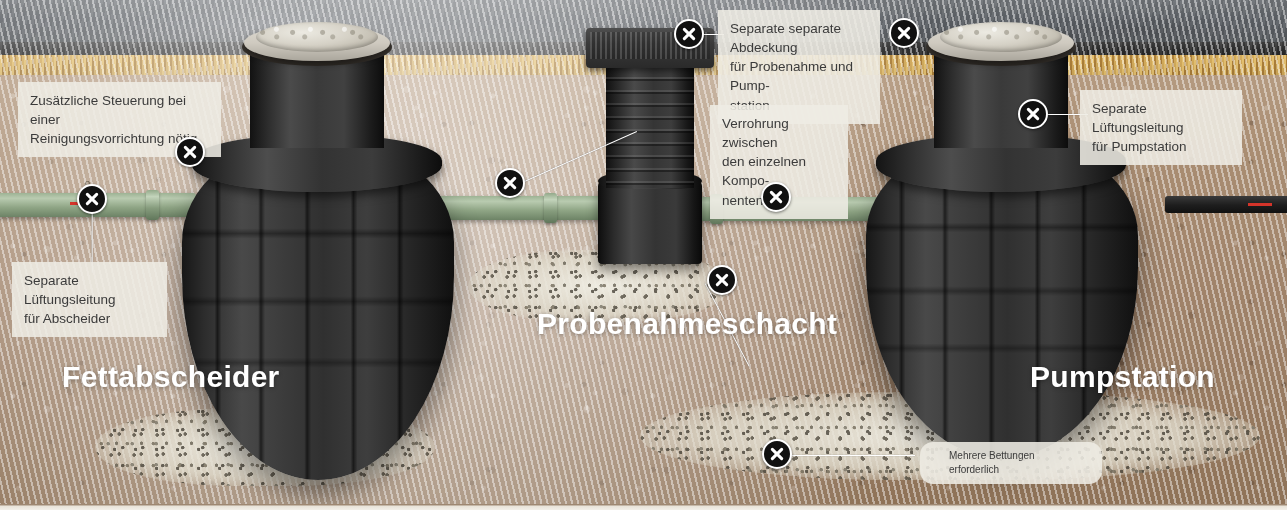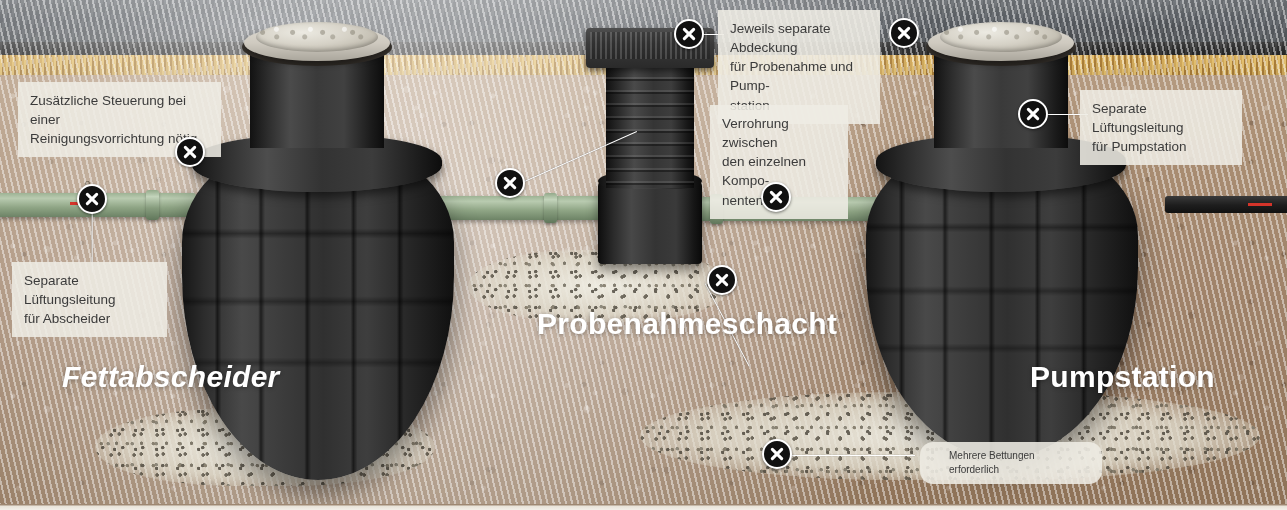--- a/index.html
+++ b/index.html
@@ -324,21 +324,21 @@
   <div class="leader" style="left:92px;  top:210px; width:62px;  transform:rotate(90deg);"></div>
   <div class="leader" style="left:520px; top:183px; width:128px; transform:rotate(-24deg);"></div>
   <div class="leader" style="left:705px; top:283px; width:94px;  transform:rotate(62deg);"></div>
   <div class="leader" style="left:1046px;top:114px; width:42px;"></div>
   <div class="leader" style="left:702px; top:34px;  width:22px;"></div>
   <div class="leader" style="left:789px; top:455px; width:126px;"></div>
 
   <div class="callout" style="left:18px; top:82px; width:203px;">Zusätzliche Steuerung bei einer
 Reinigungsvorrichtung nötig</div>
 
-  <div class="callout" style="left:718px; top:10px; width:162px;">Jeweils separate Abdeckung
+  <div class="callout" style="left:718px; top:10px; width:162px;">Separate separate Abdeckung
 für Probenahme und Pump-
 station</div>
 
   <div class="callout" style="left:710px; top:105px; width:138px;">Verrohrung zwischen
 den einzelnen Kompo-
 nenten</div>
 
   <div class="callout" style="left:1080px; top:90px; width:162px;">Separate Lüftungsleitung
 für Pumpstation</div>
 
@@ -386,17 +386,17 @@
     <svg viewBox="0 0 24 24">
       <path d="M5 5 L19 19 M19 5 L5 19" stroke="#fff" stroke-width="4.6" stroke-linecap="round"></path>
     </svg>
   </div>
   <div class="xmark" style="left:762px; top:439px;">
     <svg viewBox="0 0 24 24">
       <path d="M5 5 L19 19 M19 5 L5 19" stroke="#fff" stroke-width="4.6" stroke-linecap="round"></path>
     </svg>
   </div>
 
-  <div class="product-title" style="left:62px; top:360px;font-style:italic;">Fettabscheider</div>
+  <div class="product-title" style="left:62px; top:360px;">Fettabscheider</div>
   <div class="product-title" style="left:1030px; top:360px;">Pumpstation</div>
   <div class="product-title" style="left:537px; top:307px;">Probenahmeschacht</div>
 
 </div>
 
 </body></html>

